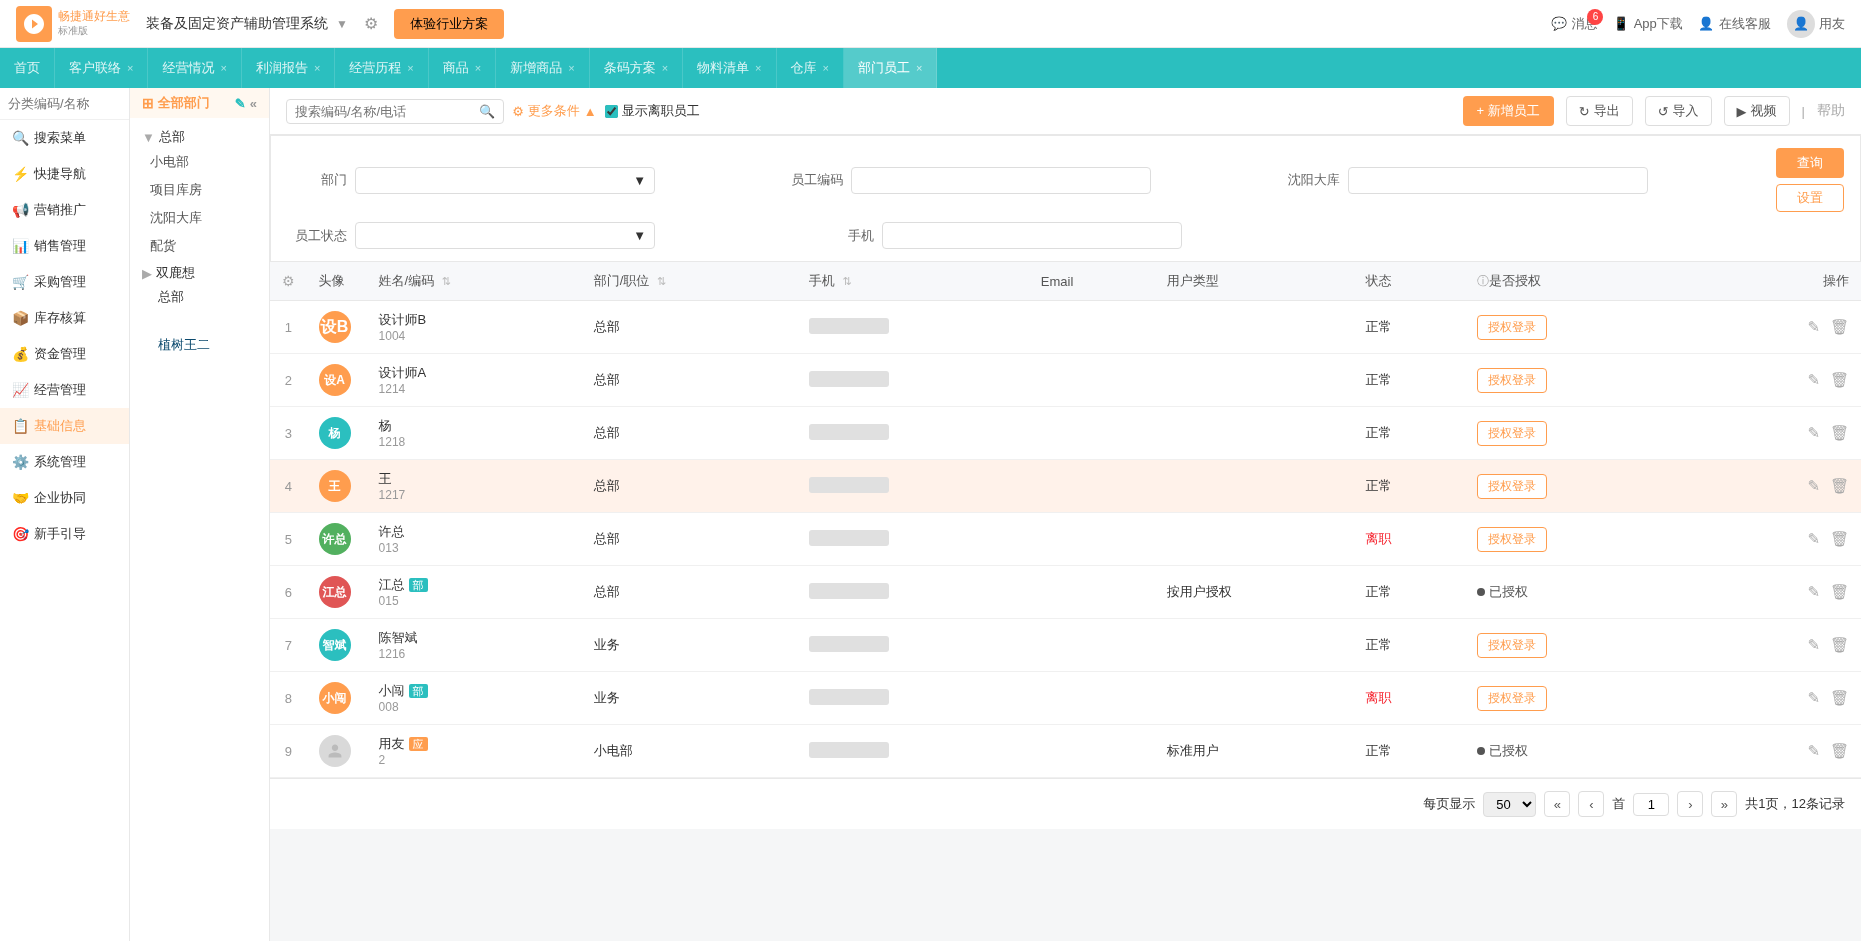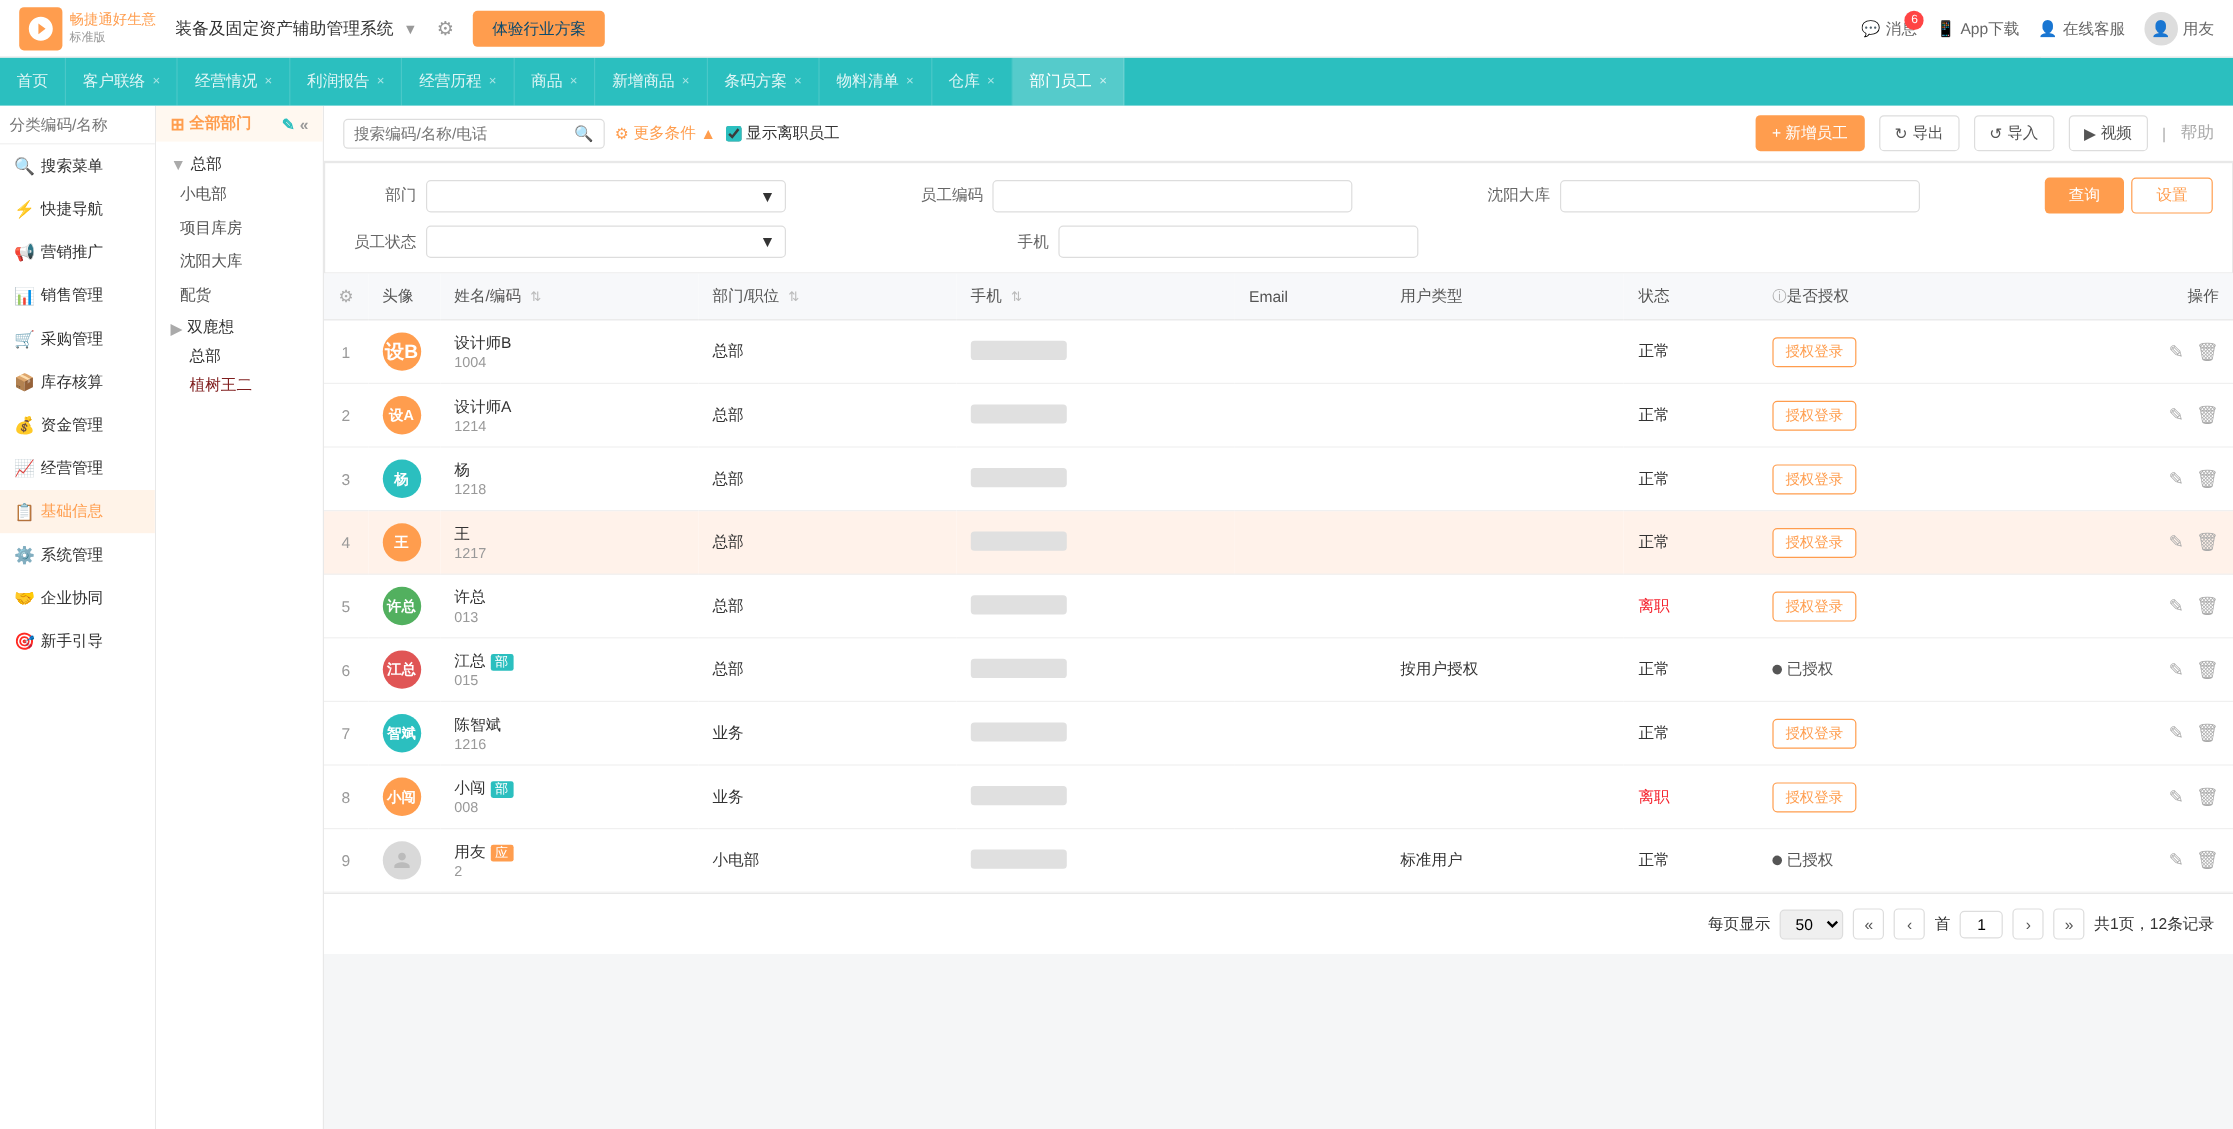--- a/index.html
+++ b/index.html
@@ -8,21 +8,21 @@
     
     .top-bar { display: flex; align-items: center; background: #fff; height: 48px; padding: 0 16px; border-bottom: 1px solid #e8e8e8; position: fixed; top: 0; left: 0; right: 0; z-index: 100; }
     .logo-area { display: flex; align-items: center; width: 130px; flex-shrink: 0; }
     .logo-icon { width: 36px; height: 36px; background: #ff9d4e; border-radius: 4px; display: flex; align-items: center; justify-content: center; color: white; font-size: 10px; margin-right: 6px; }
     .logo-text { font-size: 12px; color: #ff9d4e; line-height: 1.3; }
     .logo-badge { font-size: 10px; color: #999; }
     .system-title { flex: 1; display: flex; align-items: center; gap: 8px; }
     .system-name { font-size: 14px; color: #333; }
     .system-arrow { color: #999; font-size: 12px; }
     .settings-icon { color: #999; font-size: 16px; cursor: pointer; margin: 0 8px; }
-    .trial-btn { background: #ff9d4e; color: #0c4a6e; border: none; padding: 6px 16px; border-radius: 4px; font-size: 13px; cursor: pointer; }
+    .trial-btn { background: #ff9d4e; color: #000000; border: none; padding: 6px 16px; border-radius: 4px; font-size: 13px; cursor: pointer; }
     .top-right { display: flex; align-items: center; gap: 16px; margin-left: auto; }
     .top-right-item { display: flex; align-items: center; gap: 4px; color: #666; font-size: 13px; cursor: pointer; position: relative; }
     .badge { background: #ff4444; color: white; border-radius: 50%; width: 16px; height: 16px; font-size: 10px; display: flex; align-items: center; justify-content: center; position: absolute; top: -6px; right: -6px; }
     .user-avatar { width: 28px; height: 28px; background: #ddd; border-radius: 50%; display: flex; align-items: center; justify-content: center; color: #999; }
 
     
     .nav-tabs { background: #2bbfbf; height: 40px; display: flex; align-items: center; padding: 0 0; position: fixed; top: 48px; left: 0; right: 0; z-index: 99; }
     .nav-tab { display: flex; align-items: center; padding: 0 14px; height: 40px; color: rgba(255,255,255,0.85); font-size: 13px; cursor: pointer; white-space: nowrap; border-right: 1px solid rgba(255,255,255,0.15); }
     .nav-tab.active { background: rgba(255,255,255,0.2); color: white; }
     .nav-tab .close-x { margin-left: 6px; font-size: 11px; opacity: 0.7; }
@@ -57,21 +57,21 @@
     .btn-outline { border: 1px solid #ddd; background: white; padding: 5px 12px; border-radius: 4px; font-size: 13px; cursor: pointer; display: flex; align-items: center; gap: 4px; color: #555; }
 
     
     .filter-form { background: white; padding: 12px 16px; border: 1px solid #e8e8e8; margin-bottom: 0; }
     .filter-row { display: flex; align-items: center; gap: 24px; margin-bottom: 10px; }
     .filter-row:last-child { margin-bottom: 0; }
     .filter-field { display: flex; align-items: center; gap: 8px; flex: 1; }
     .filter-label { color: #666; font-size: 13px; white-space: nowrap; width: 60px; text-align: right; }
     .filter-select { border: 1px solid #ddd; border-radius: 4px; padding: 5px 8px; font-size: 13px; flex: 1; display: flex; align-items: center; justify-content: space-between; cursor: pointer; background: white; max-width: 320px; }
     .filter-input { border: 1px solid #ddd; border-radius: 4px; padding: 5px 8px; font-size: 13px; flex: 1; outline: none; max-width: 320px; }
-    .filter-actions { display: flex; flex-direction: row; gap: 6px; margin-left: auto; }
+    .filter-actions { display: flex; flex-direction: column; gap: 6px; margin-left: auto; }
     .btn-query { background: #ff9d4e; color: white; border: none; padding: 6px 20px; border-radius: 4px; cursor: pointer; font-size: 13px; }
     .btn-reset { background: white; color: #ff9d4e; border: 1px solid #ff9d4e; padding: 4px 20px; border-radius: 4px; cursor: pointer; font-size: 13px; }
 
     
     .table-wrap { background: white; margin: 0; }
     table { width: 100%; border-collapse: collapse; }
     th { background: #f7f8fa; padding: 10px 12px; font-size: 13px; color: #555; font-weight: normal; text-align: left; border-bottom: 1px solid #e8e8e8; white-space: nowrap; }
     td { padding: 10px 12px; font-size: 13px; color: #333; border-bottom: 1px solid #f0f0f0; vertical-align: middle; }
     tr.highlighted td { background: #fff2ea; }
     .sort-icon { color: #bbb; font-size: 11px; margin-left: 4px; }
@@ -233,21 +233,21 @@
         <div class="dept-node">项目库房</div>
         <div class="dept-node">沈阳大库</div>
         <div class="dept-node">配货</div>
         <div style="padding:4px 12px 2px; font-size:13px; color:#333; display:flex; align-items:center; gap:4px; cursor:pointer;">
           <span style="color:#aaa;">▶</span>
           <span>双鹿想</span>
         </div>
         <div style="padding:4px 12px 2px; font-size:13px; color:#333; display:flex; align-items:center; gap:4px; cursor:pointer;">
           <span style="margin-left:16px;">总部</span>
         </div>
-        <div style="padding:4px 12px 2px; font-size:13px; color:#7f1d1d; display:flex; align-items:center; gap:4px; cursor:pointer;">
+        <div style="padding:4px 12px 2px; font-size:13px; color:#0c4a6e; display:flex; align-items:center; gap:4px; cursor:pointer;margin-top:24px;">
           <span style="margin-left:16px;">植树王二</span>
         </div>
       </div>
     </div>
 
     <div class="content-area">
 
       <div class="content-toolbar">
         <div class="search-input-wrap">
           <input type="text" style="width: 180px;" placeholder="搜索编码/名称/电话">

